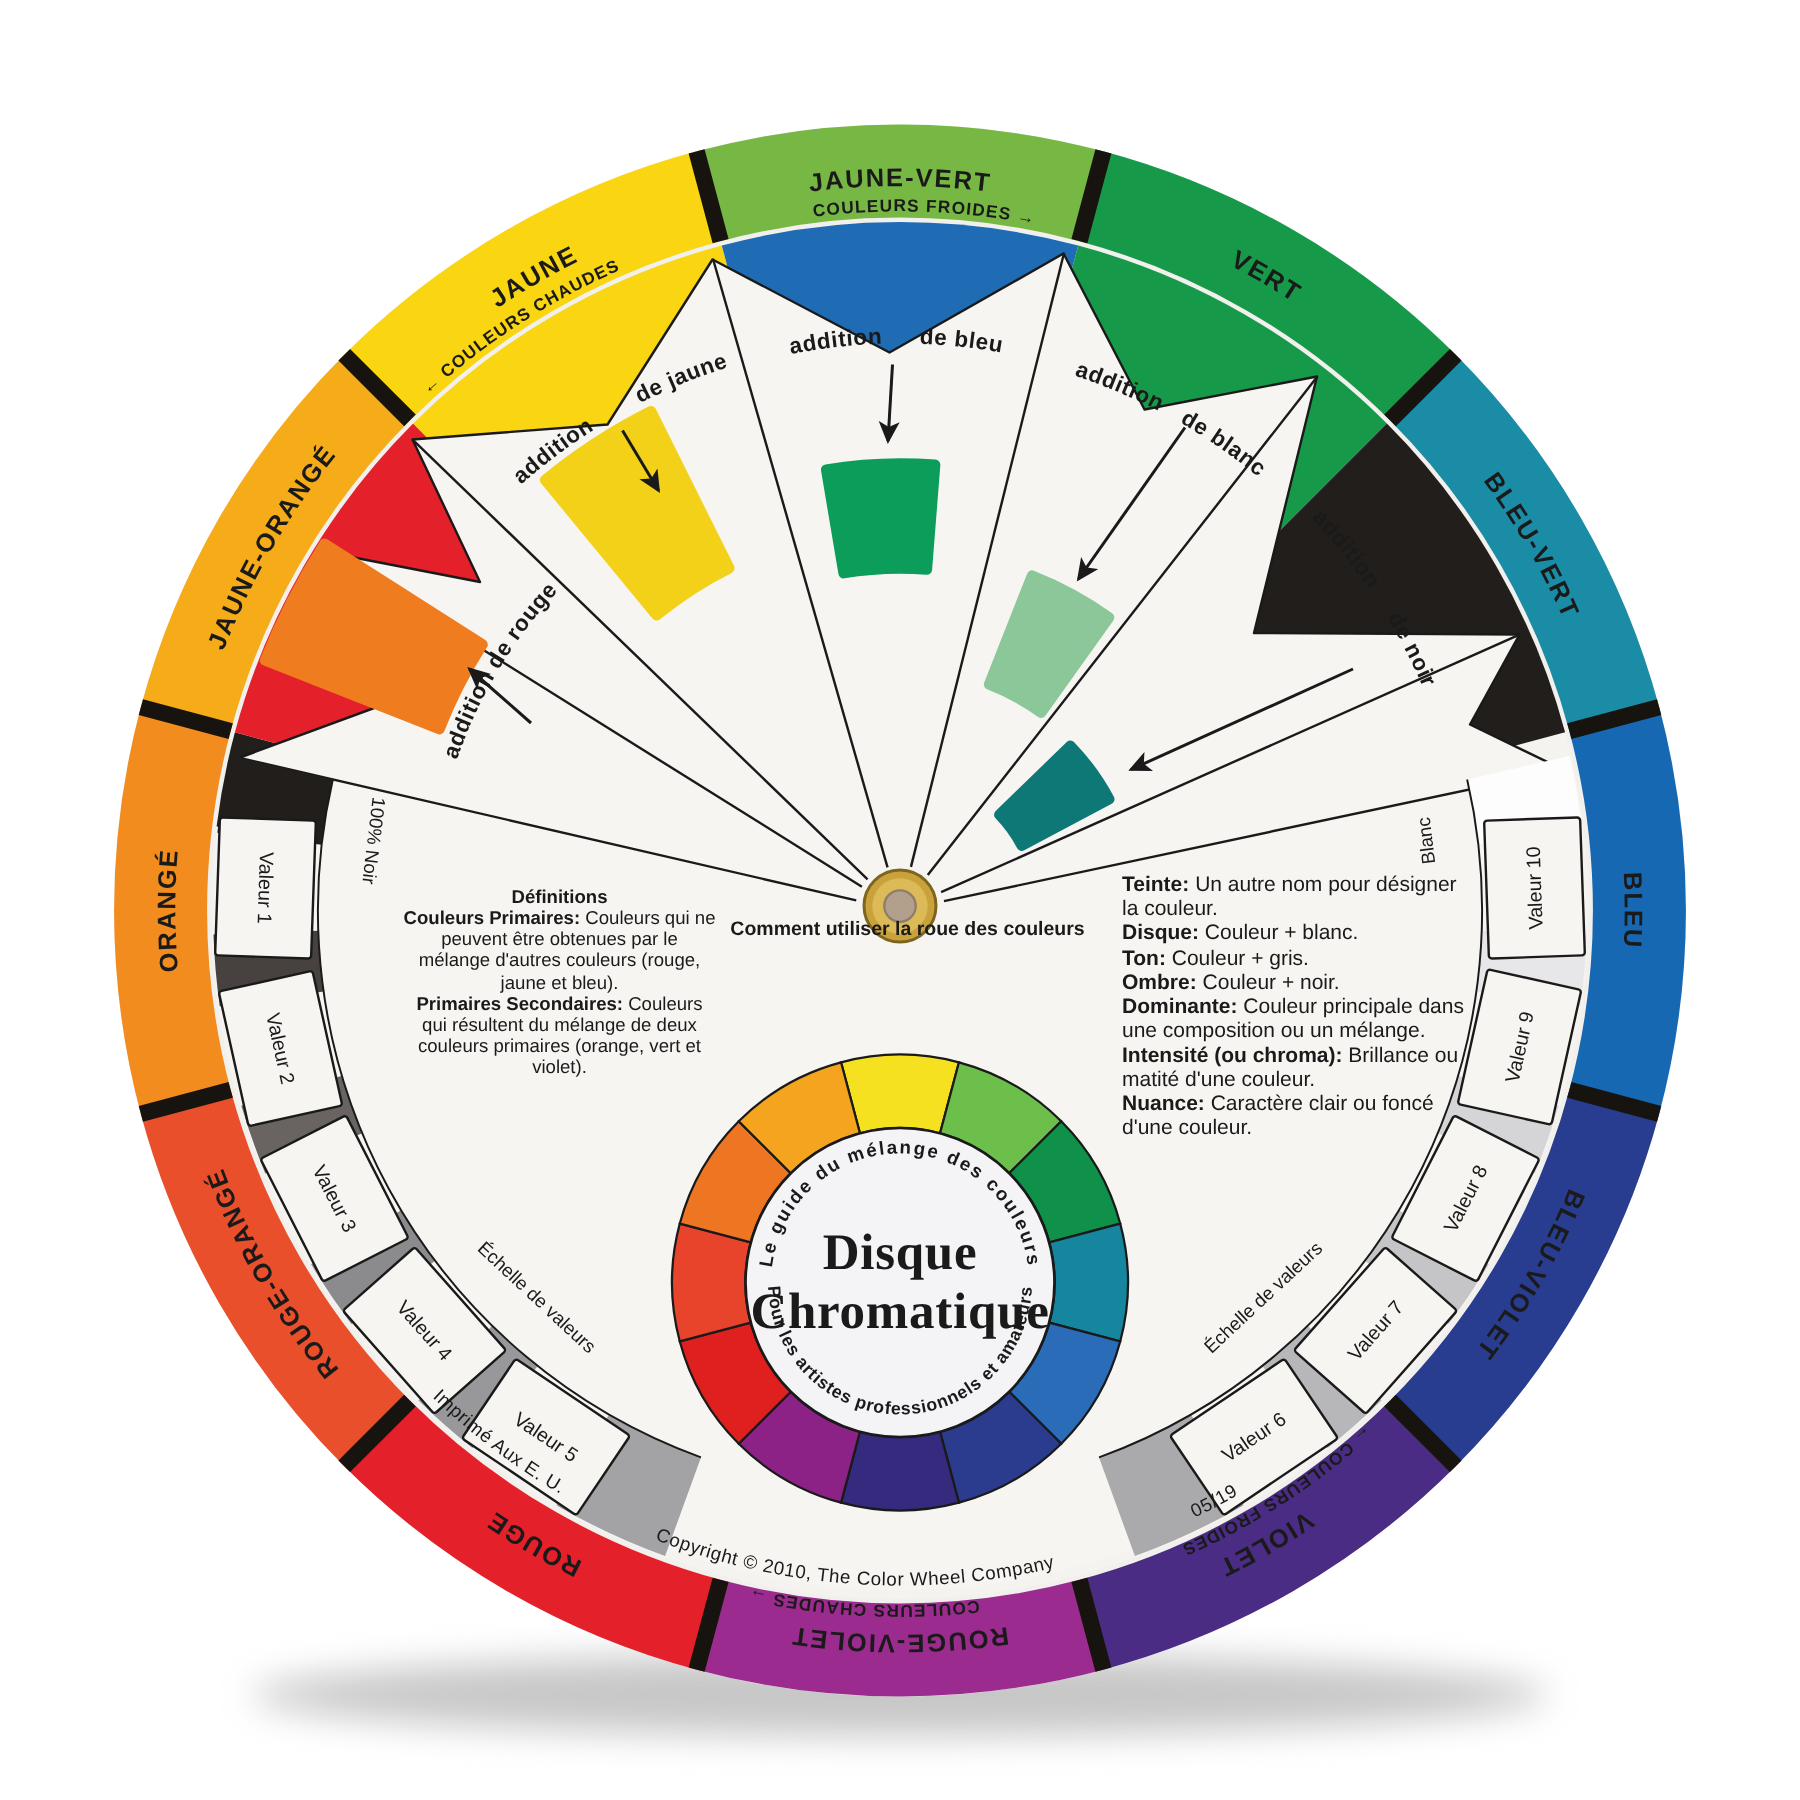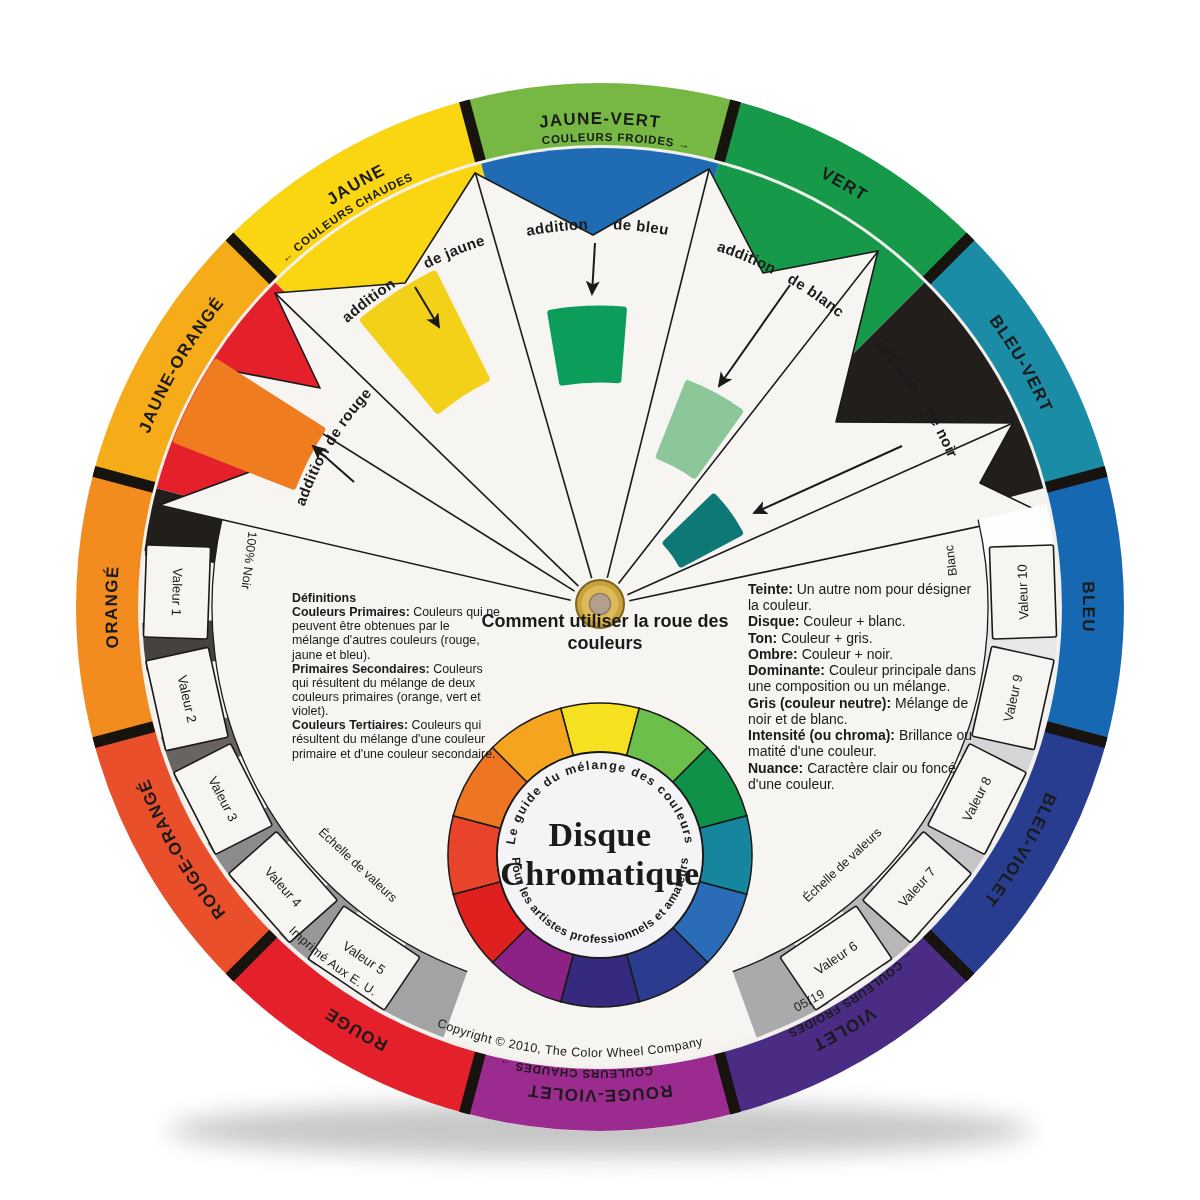--- a/index.html
+++ b/index.html
@@ -12,24 +12,24 @@
   .win-label{font-size:15px;font-weight:600;letter-spacing:.4px;}
   .val-label{font-size:13.2px;font-weight:500;}
   .inner-label{font-size:12.5px;font-weight:400;}
   .copy-label{font-size:12.5px;font-weight:400;letter-spacing:.4px;}
   .mini-arc-top{font-size:12.5px;font-weight:600;letter-spacing:1.4px;}
   .mini-arc-bottom{font-size:11.8px;font-weight:600;letter-spacing:.5px;}
   .mini-title{font-family:"Liberation Serif", serif;font-size:34px;font-weight:600;letter-spacing:.5px;}
   .text-block{position:absolute;font-size:12.4px;line-height:1.14;}
   .text-block p{margin:0;}
   .text-block b{font-weight:700;}
-  #defs-block{left:292px;top:591px;width:208px;}
+  #defs-block{left:269px;top:591px;width:208px;text-align:center;}
   #defs-block .block-title{font-weight:700;}
   #usage-block{left:478px;top:611px;width:254px;text-align:center;font-size:13.4px;line-height:1.22;}
-  #usage-block .block-title{font-weight:700;font-size:18px;margin-bottom:1px;}
+  #usage-block .block-title{font-weight:700;font-size:13px;margin-bottom:1px;}
   #terms-block{left:748px;top:581px;width:228px;font-size:14px;line-height:1.16;}
 </style>
 </head>
 <body>
 
 <div id="stage">
 <svg id="wheel-svg" width="1200" height="1200" viewBox="0 0 1200 1200">
   <defs>
     <filter id="softblur" x="-50%" y="-50%" width="200%" height="200%">
           <feGaussianBlur stdDeviation="12"></feGaussianBlur>
@@ -261,33 +261,31 @@
     <circle cx="600" cy="604" r="18.5" fill="#dcba58"></circle>
     <circle cx="600" cy="604" r="10.5" fill="#b3a08c" stroke="#8f7d6a" stroke-width="1.5"></circle>
   </g>
 </svg>
 
 <div id="defs-block" class="text-block">
   <p class="block-title">Définitions</p>
   <div>
         <p><b>Couleurs Primaires: </b>Couleurs qui ne peuvent être obtenues par le mélange d'autres couleurs (rouge, jaune et bleu).</p>
         <p><b>Primaires Secondaires: </b>Couleurs qui résultent du mélange de deux couleurs primaires (orange, vert et violet).</p>
-        <p><b>Couleurs Tertiaires: </b>Couleurs qui résultent du mélange d'une couleur primaire et d'une couleur secondaire.</p>
       </div>
 </div>
 
 <div id="usage-block" class="text-block">
   <div class="block-title">Comment utiliser la roue des couleurs</div>
 </div>
 
 <div id="terms-block" class="text-block">
   <div>
         <p><b>Teinte: </b>Un autre nom pour désigner la couleur.</p>
         <p><b>Disque: </b>Couleur + blanc.</p>
         <p><b>Ton: </b>Couleur + gris.</p>
         <p><b>Ombre: </b>Couleur + noir.</p>
         <p><b>Dominante: </b>Couleur principale dans une composition ou un mélange.</p>
-        <p><b>Gris (couleur neutre): </b>Mélange de noir et de blanc.</p>
         <p><b>Intensité (ou chroma): </b>Brillance ou matité d'une couleur.</p>
         <p><b>Nuance: </b>Caractère clair ou foncé d'une couleur.</p>
       </div>
 </div>
 </div>
 
 </body></html>

